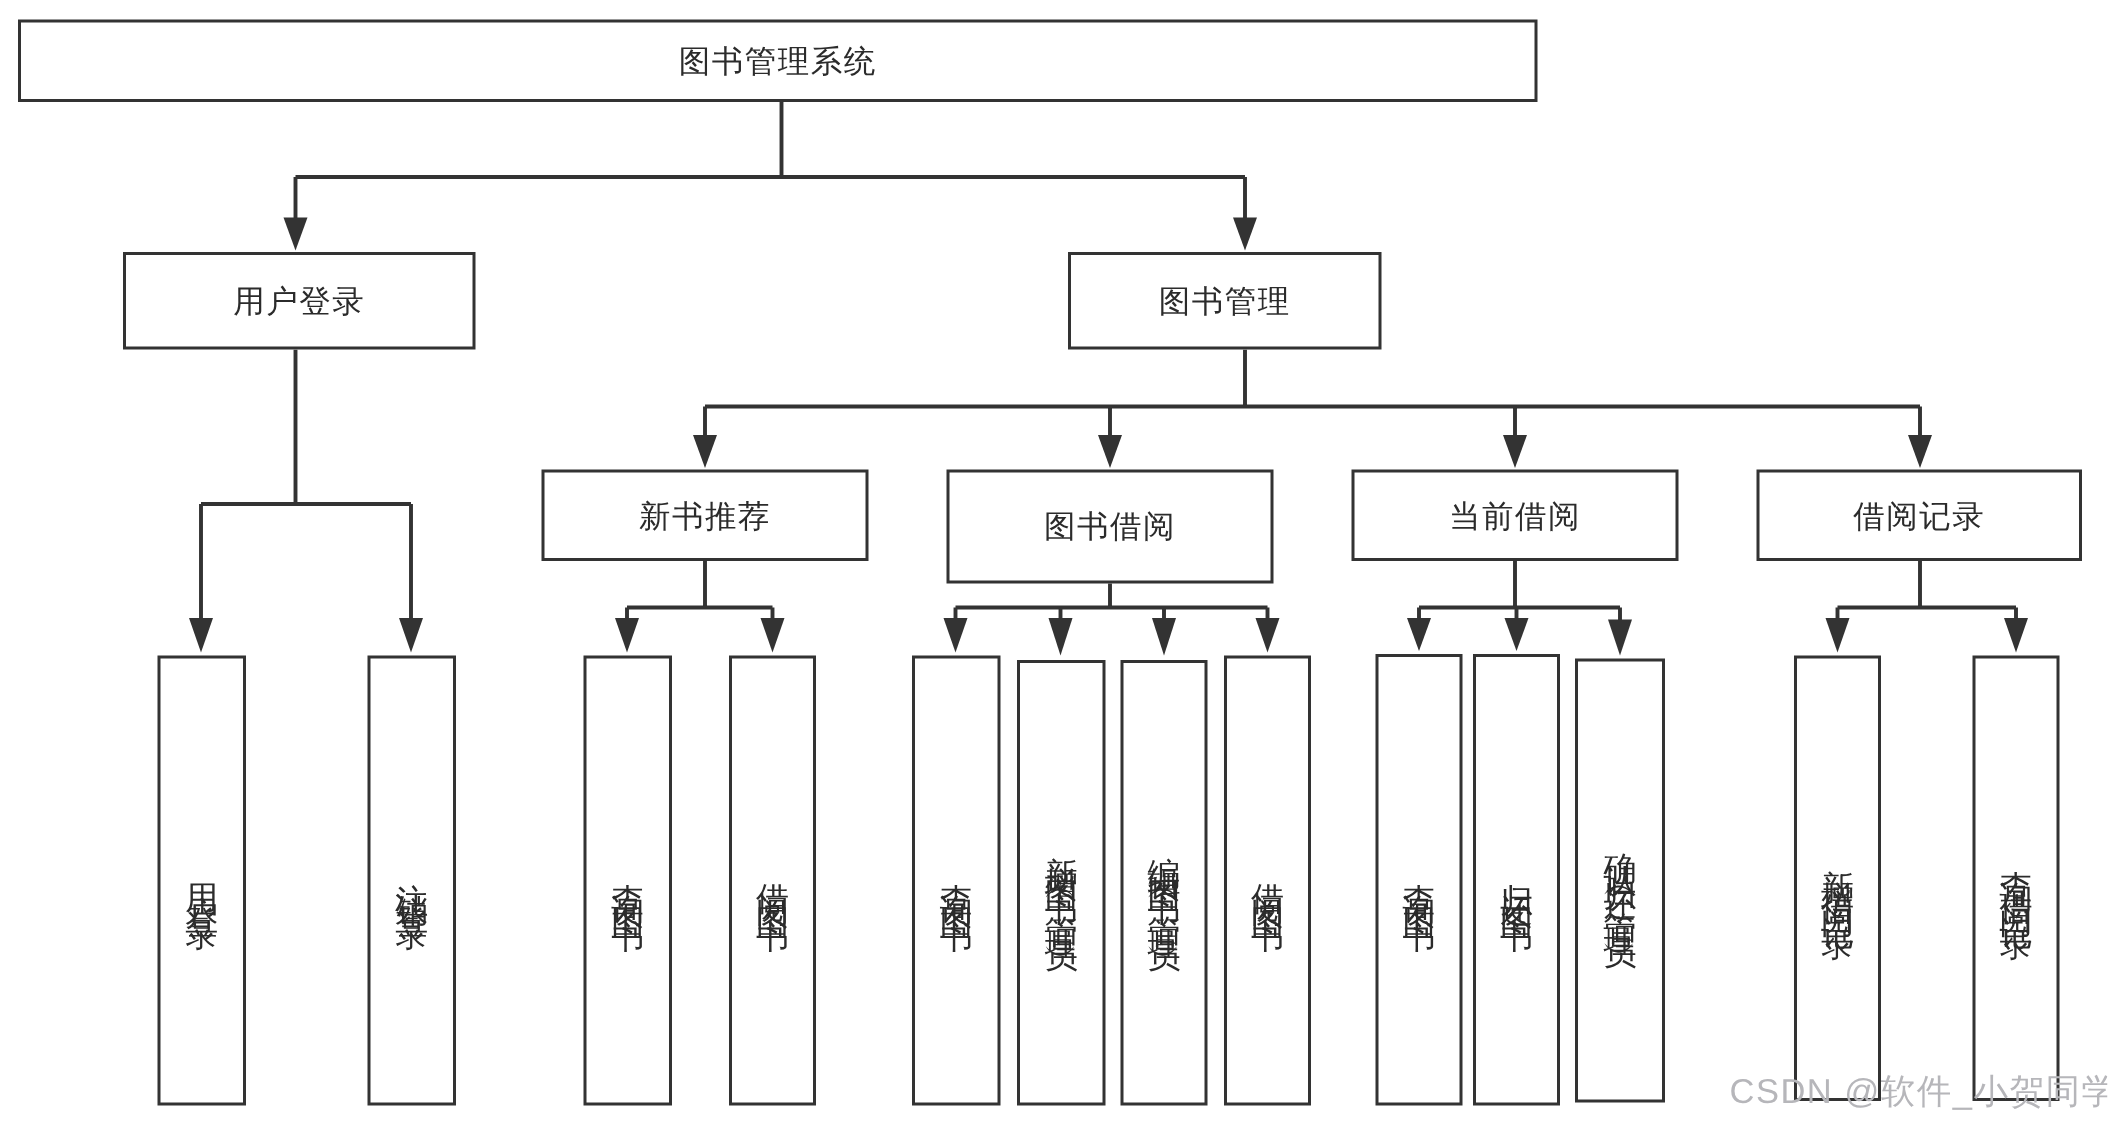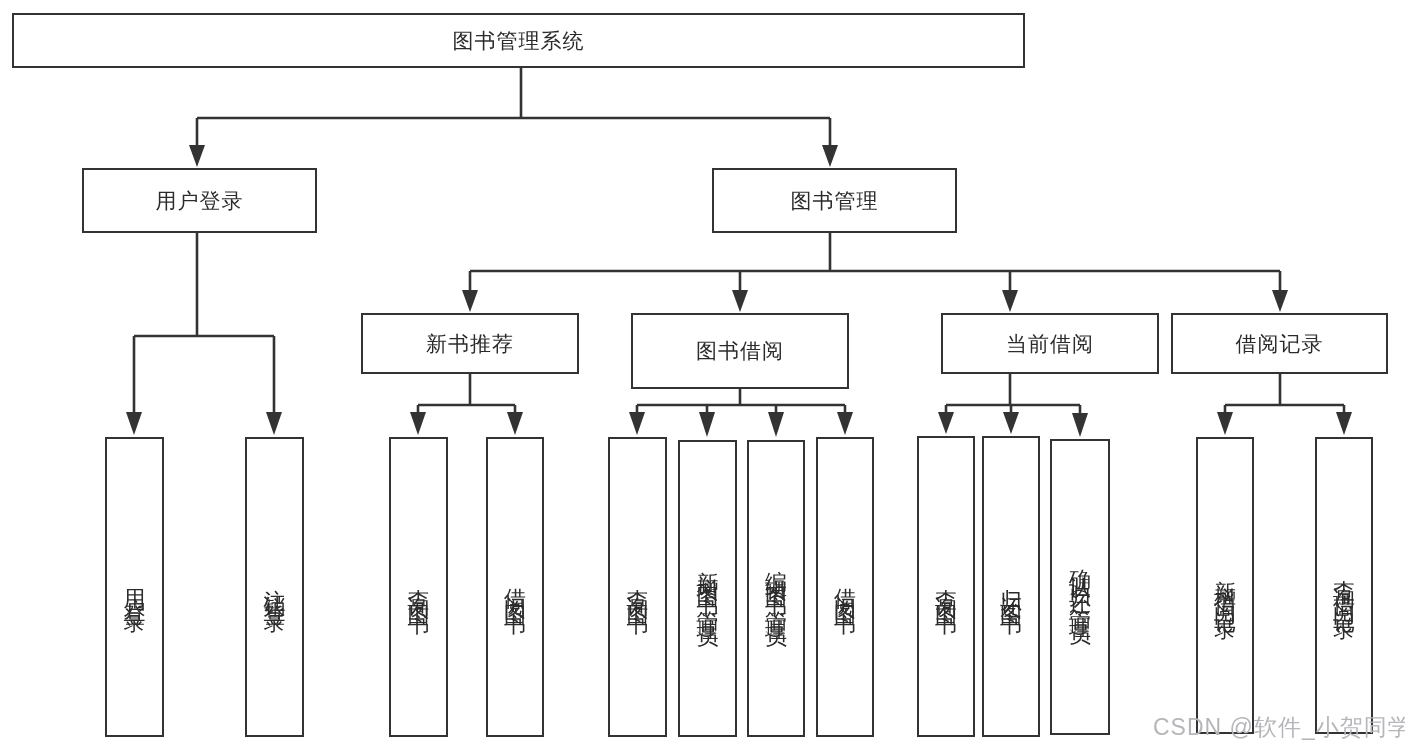--- a/index.html
+++ b/index.html
@@ -97,25 +97,25 @@
     <g>
       <path d="M1280 374 V405 M1225 405 H1344 M1225 405 V414 M1344 405 V414"></path>
       <polygon points="1217,412 1233,412 1225,435"></polygon>
       <polygon points="1336,412 1352,412 1344,435"></polygon>
     </g>
   </svg>
 
   <div class="node" style="left:12px; top:13px; width:1013px; height:55px;">图书管理系统</div>
 
   <div class="node" style="left:82px; top:168px; width:235px; height:65px;">用户登录</div>
-  <div class="node" style="left:712px; top:168px; width:245px; height:65px;">图书管理</div>
+  <div class="node" style="left:712px; top:168px; width:209px; height:65px;">图书管理</div>
 
   <div class="node" style="left:361px; top:313px; width:218px; height:61px;text-align:center;">新书推荐</div>
   <div class="node" style="left:631px; top:313px; width:218px; height:76px;">图书借阅</div>
-  <div class="node" style="left:901px; top:313px; width:218px; height:61px;margin-left:40px;">当前借阅</div>
+  <div class="node" style="left:901px; top:313px; width:218px; height:61px;">当前借阅</div>
   <div class="node" style="left:1171px; top:313px; width:217px; height:61px;">借阅记录</div>
 
   <div class="leaf" style="left:105px; top:437px; width:59px; height:300px;">用户登录</div>
   <div class="leaf" style="left:245px; top:437px; width:59px; height:300px;">注销登录</div>
 
   <div class="leaf" style="left:389px; top:437px; width:59px; height:300px;">查询图书</div>
   <div class="leaf" style="left:486px; top:437px; width:58px; height:300px;">借阅图书</div>
 
   <div class="leaf" style="left:608px; top:437px; width:59px; height:300px;">查询图书</div>
   <div class="leaf" style="left:678px; top:440px; width:59px; height:297px;">新增图书（管理员）</div>

